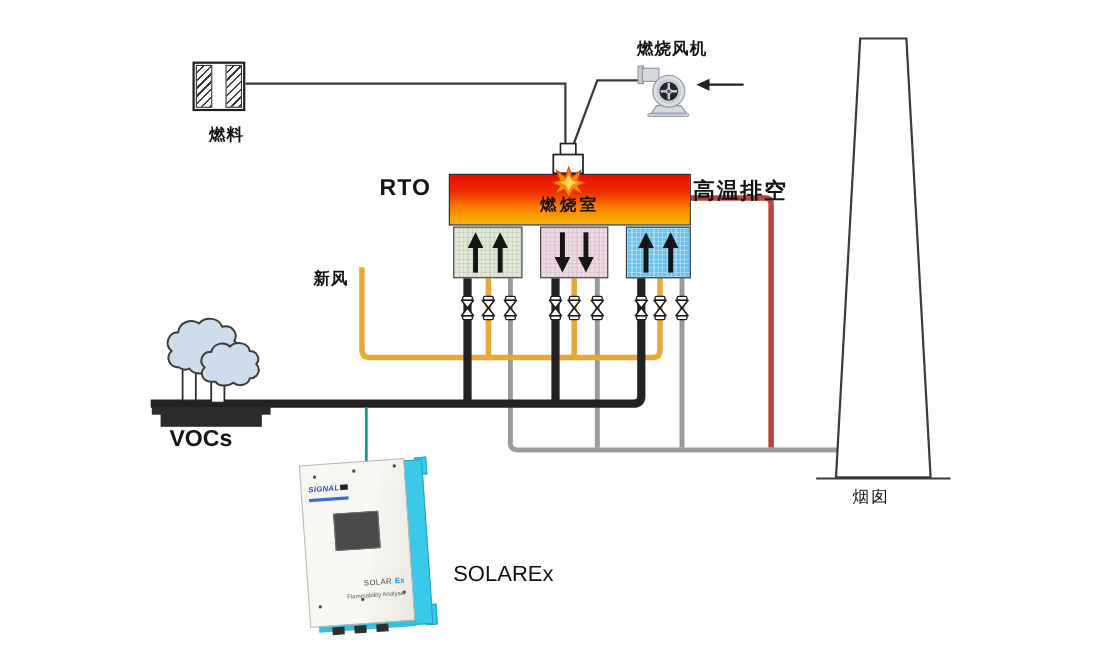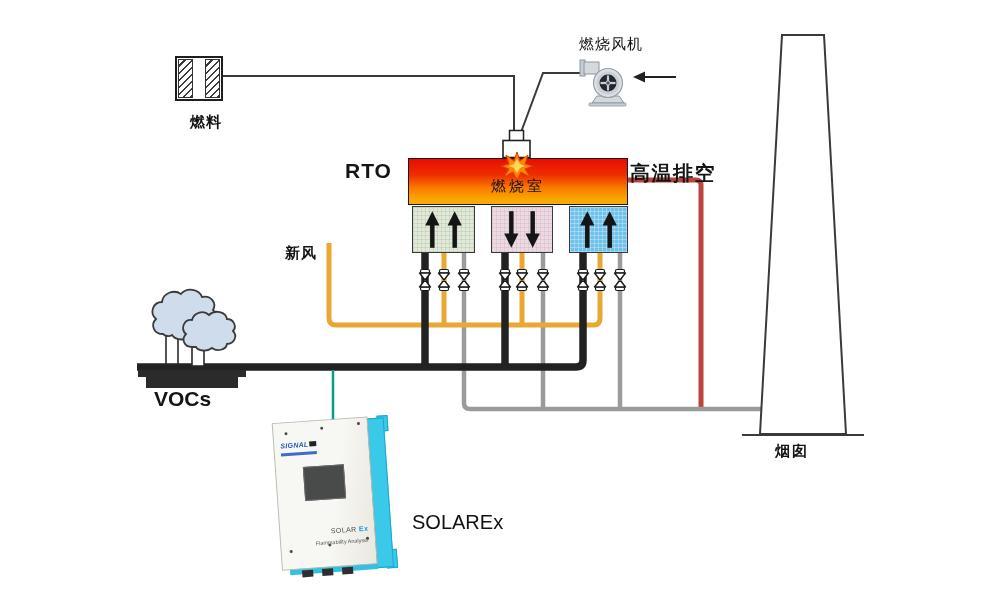--- a/index.html
+++ b/index.html
@@ -3,41 +3,41 @@
 <meta charset="utf-8">
 <style>
   html,body { margin:0; padding:0; background:#fff; }
   .canvas { position:relative; width:1000px; height:600px; background:#fff; overflow:hidden;
             font-family:"Liberation Sans","DejaVu Sans",sans-serif; color:#111; }
   .layer { position:absolute; left:0; top:0; }
   svg.base { z-index:0; }
   svg.overlay { z-index:3; pointer-events:none; }
   .lbl { position:absolute; z-index:4; white-space:nowrap; color:#141414; }
   .lbl-fuel      { left:179px; top:113px; font-size:15px; font-weight:600; letter-spacing:1px;margin-left:11px; }
-  .lbl-fan       { left:579px; top:35px;  font-size:15px; font-weight:400; letter-spacing:1px;text-align:right; }
+  .lbl-fan       { left:579px; top:35px;  font-size:15px; font-weight:700; letter-spacing:1px;text-align:right; }
   .lbl-rto       { left:345px; top:159px; font-size:21px; font-weight:800; letter-spacing:1px; }
   .lbl-exhaust   { left:630px; top:160px; font-size:20px; font-weight:600; letter-spacing:1.5px; }
   .lbl-freshair  { left:285px; top:244px; font-size:15px; font-weight:700; letter-spacing:1px; }
   .lbl-vocs      { left:154px; top:387px; font-size:21px; font-weight:600; }
-  .lbl-chimney   { left:775px; top:442px; font-size:15px; font-weight:700; letter-spacing:2px; }
+  .lbl-chimney   { left:775px; top:442px; font-size:15px; font-weight:400; letter-spacing:2px; }
   .caption       { left:412px; top:511px; font-size:20px; font-weight:500; line-height:23px; z-index:4; position:absolute; }
 
   
   .fuel-box { position:absolute; left:175px; top:56px; width:48px; height:45px;
               border:2px solid #1f1f1f; background:#fff; box-sizing:border-box; z-index:2; }
   .hatch { position:absolute; top:1px; bottom:1px; width:15px; border:1px solid #333; box-sizing:border-box;
            background:repeating-linear-gradient(135deg, transparent 0 3.5px, #3c3c3c 3.5px 5px); }
   .hatch.left { left:1px; } .hatch.right { right:1px; }
 
   
   .combustion { position:absolute; left:408px; top:158px; width:220px; height:47px; z-index:2;
                 box-sizing:border-box; border:1.5px solid #1a1a1a;
                 background:linear-gradient(to bottom,#e90d00 0%,#ec2e00 35%,#fb7c00 65%,#f8a800 90%,#f5ad0a 100%);
                 display:flex; align-items:center; justify-content:center; }
-  .combustion span { font-size:15px; font-weight:400; letter-spacing:3px; margin-top:10px; }
+  .combustion span { font-size:15px; font-weight:700; letter-spacing:3px; margin-top:10px; }
 
   
   .chamber { position:absolute; top:206px; height:47px; z-index:2; box-sizing:border-box;
              border:1.5px solid #3a3a3a; }
   .c1 { left:412px; width:63px; background-color:#e0ead7;
         background-image:repeating-linear-gradient(0deg, rgba(0,0,0,.07) 0 1px, transparent 1px 4px),
                          repeating-linear-gradient(90deg, rgba(0,0,0,.07) 0 1px, transparent 1px 4px); }
   .c2 { left:491px; width:62px; background-color:#eed9e3;
         background-image:repeating-linear-gradient(0deg, rgba(0,0,0,.06) 0 1px, transparent 1px 4px),
                          repeating-linear-gradient(90deg, rgba(0,0,0,.06) 0 1px, transparent 1px 4px); }

